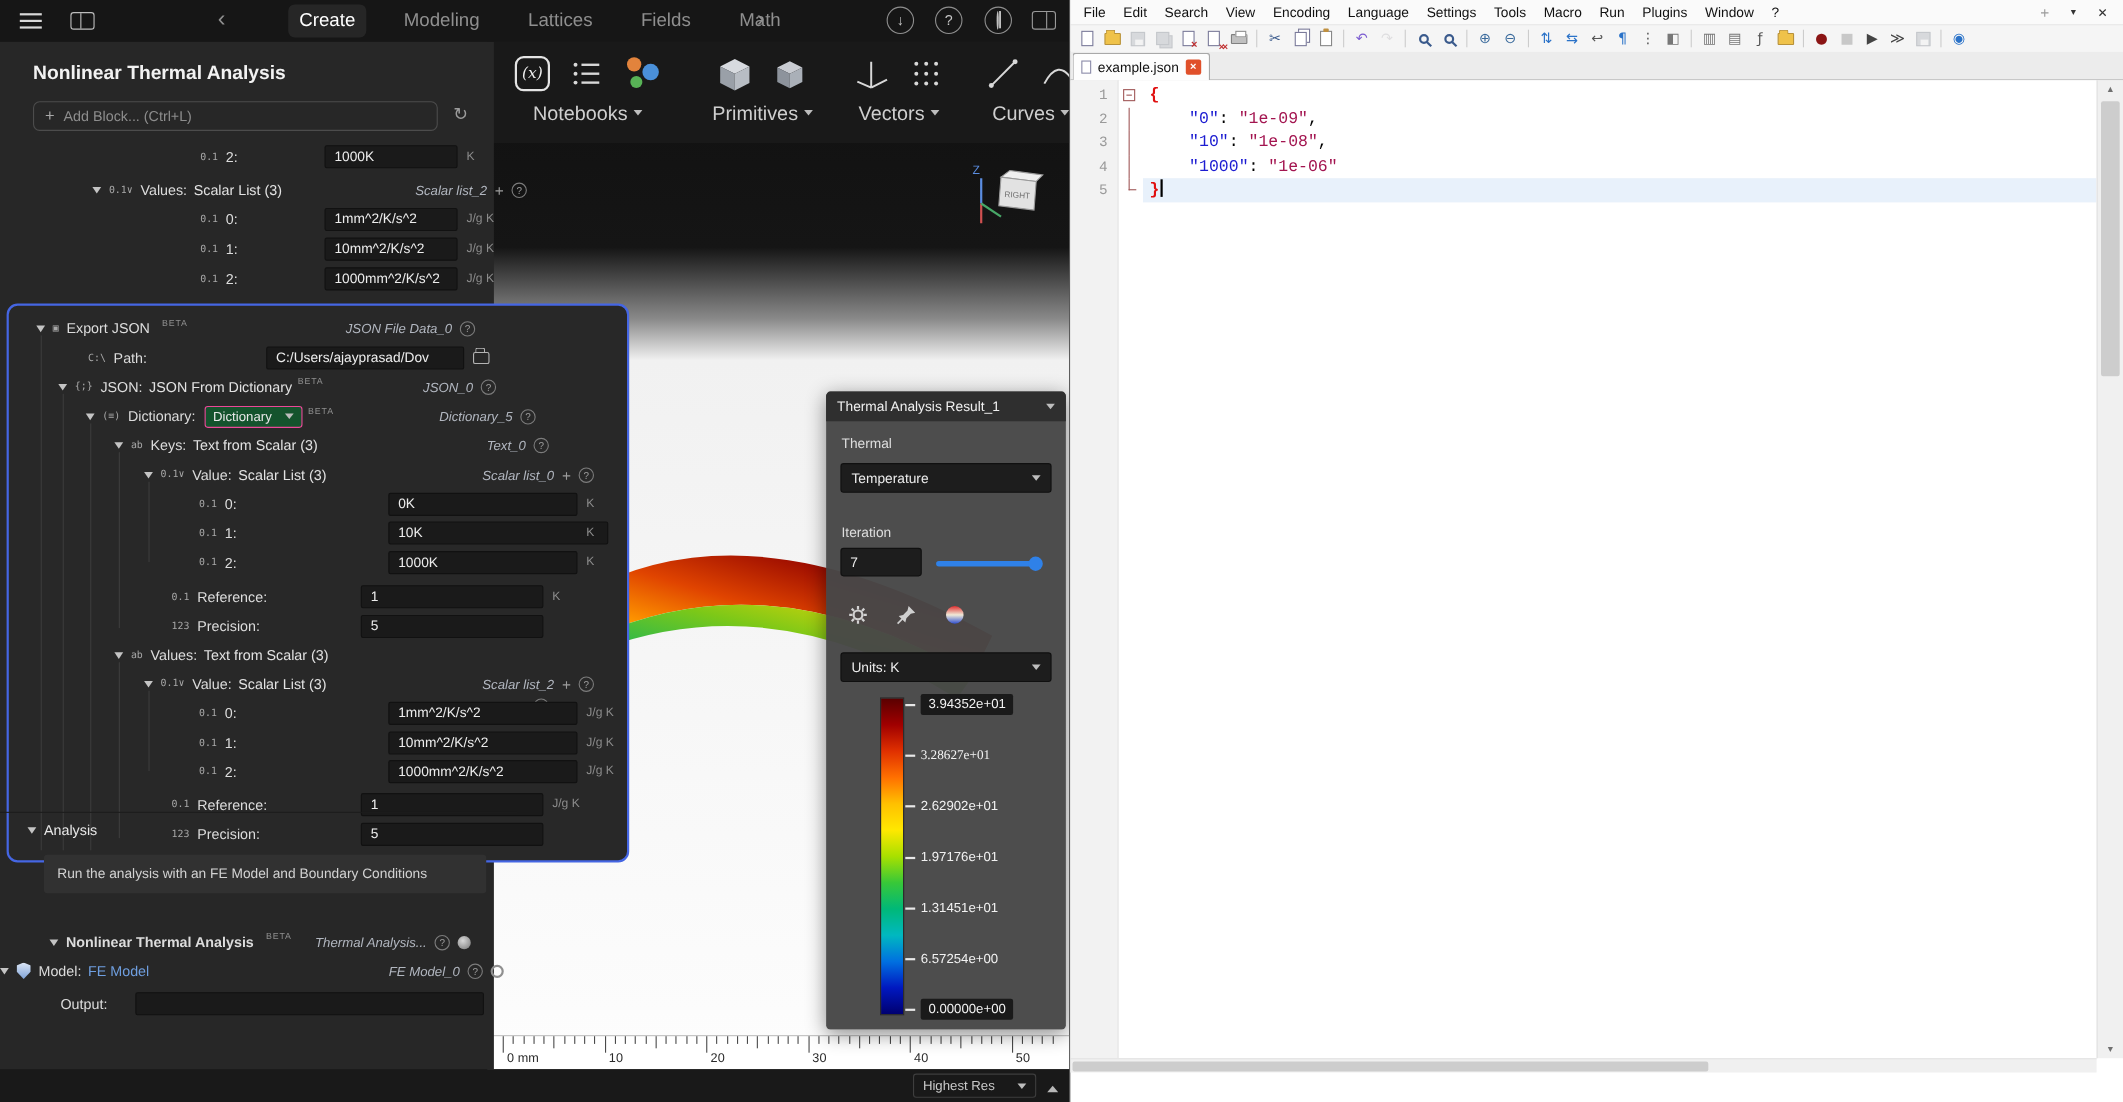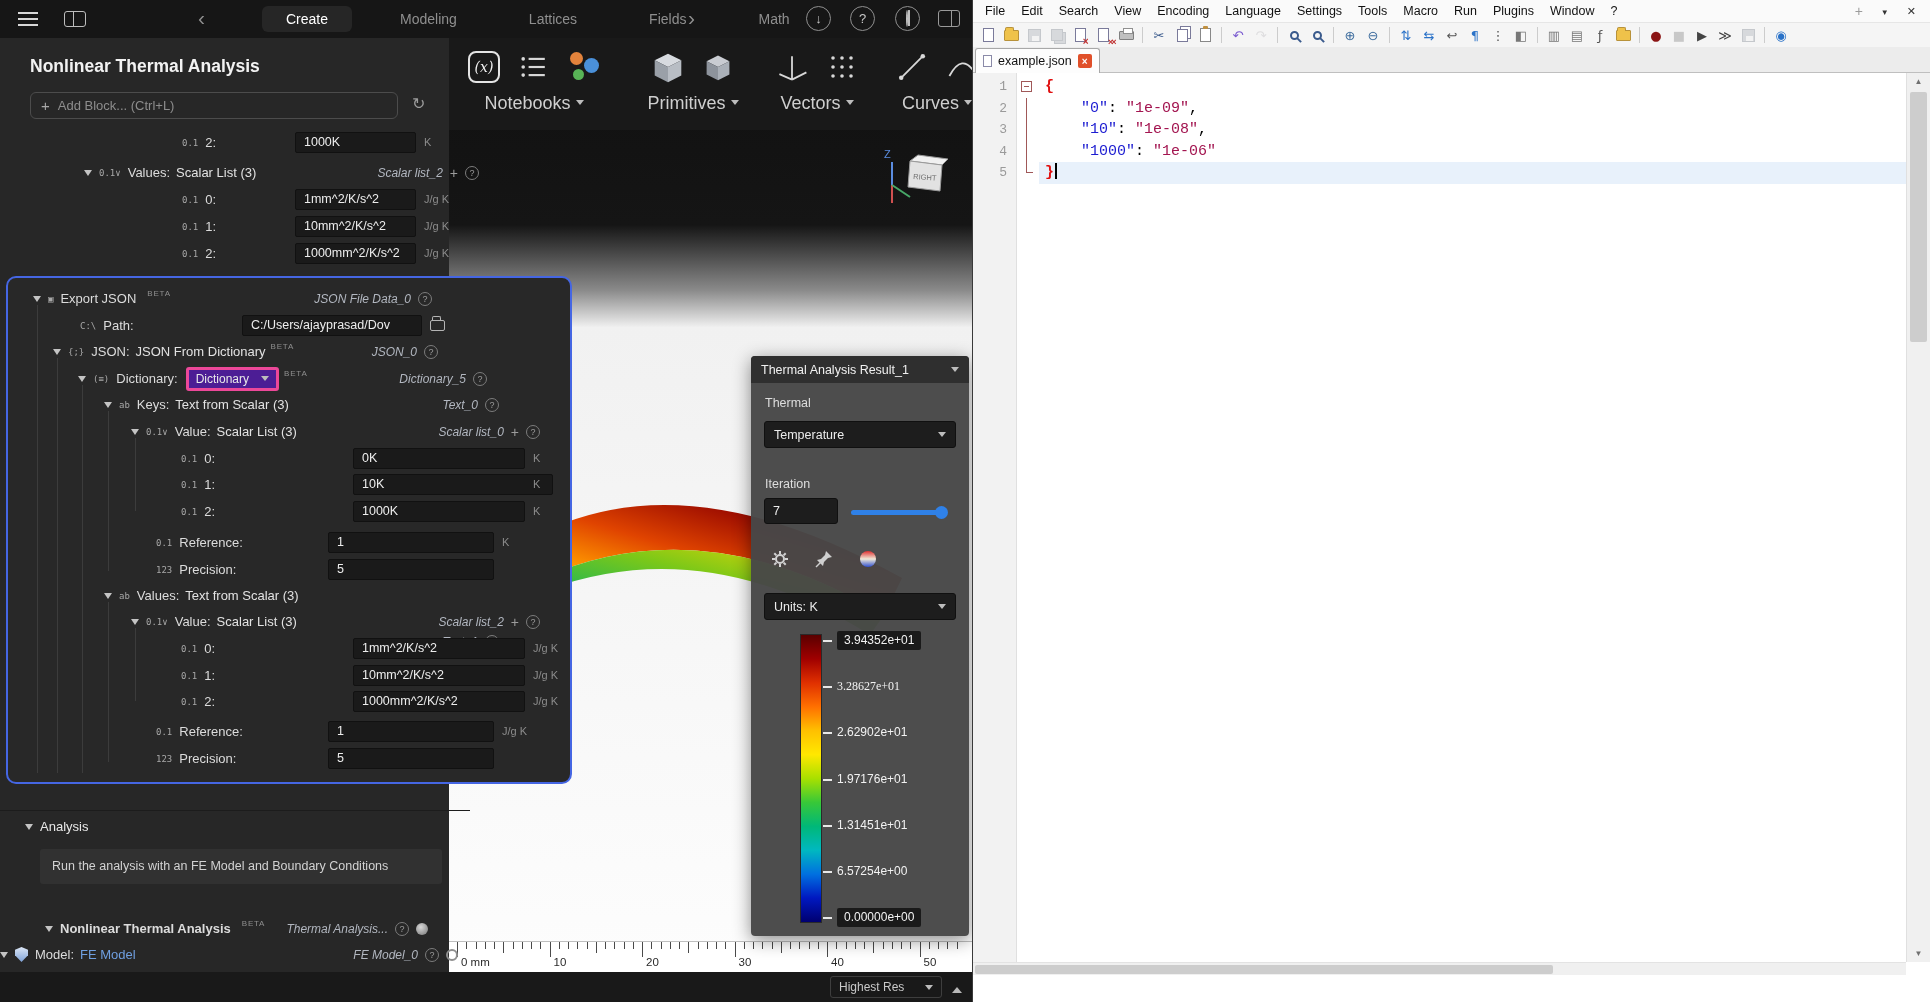--- a/index.html
+++ b/index.html
@@ -9,21 +9,21 @@
 
   
   #left-app{position:absolute;left:0;top:0;width:972px;height:1002px;background:#262626;overflow:hidden}
   #lt-topbar{position:absolute;left:0;top:0;width:972px;height:38px;background:#161616;z-index:50}
   .burger{position:absolute;left:18px;top:18px;width:20px;height:2px;background:#d8d8d8;box-shadow:0 -6px 0 #d8d8d8,0 6px 0 #d8d8d8}
   .layout-ic{position:absolute;left:64px;top:11px;width:22px;height:16px;border:1.5px solid #bdbdbd;border-radius:3px}
   .layout-ic::after{content:"";position:absolute;left:8px;top:0;height:100%;border-left:1.5px solid #bdbdbd}
   .chev{position:absolute;top:4px;font-size:21px;color:#8f8f8f;line-height:28px}
   .chev.l{left:198px}.chev.r{left:688px}
   .tabs{position:absolute;left:262px;top:0;height:38px;display:flex;align-items:center;gap:24px}
-  .ttab{color:#8f8f8f;font-size:14px;padding:5px 24px;border-radius:6px;white-space:nowrap}
+  .ttab{color:#8f8f8f;font-size:17px;padding:5px 10px;border-radius:6px;white-space:nowrap}
   .ttab.active{color:#ffffff;background:rgba(255,255,255,0.07)}
   .circ{position:absolute;top:6px;width:25px;height:25px;border:1.5px solid #8f8f8f;border-radius:50%;display:flex;align-items:center;justify-content:center;color:#c8c8c8;font-size:13px}
   .circ.dl{left:806px}.circ.hp{left:850px}.circ.us{left:895px}
   .circ.hp::before{content:"?"}
   .circ.dl::before{content:"↓"}
   .u-head{width:8px;height:8px;border:1.5px solid #c0c0c0;border-radius:50%;margin:0 auto}
   .u-body{width:14px;height:6px;border:1.5px solid #c0c0c0;border-bottom:none;border-radius:7px 7px 0 0;margin:1px auto 0}
   .panel-ic{position:absolute;left:938px;top:10px;width:22px;height:17px;border:1.5px solid #9a9a9a;border-radius:3px}
   .panel-ic::after{content:"";position:absolute;left:12px;top:0;height:100%;border-left:1.5px solid #9a9a9a}
 
@@ -76,40 +76,40 @@
   #tree-top{position:absolute;left:0;top:91px;width:520px;height:150px}
   .trow{position:absolute;left:0;height:27px;color:#dcdcdc;font-size:13px}
   .trow-left{display:flex;align-items:center;height:100%}
   .expander{width:0;height:0;border-left:4.5px solid transparent;border-right:4.5px solid transparent;border-top:6px solid #c4c4c4;margin-right:7px;flex:none}
   .ticon{font-family:"DejaVu Sans Mono",monospace;font-size:9px;color:#a8a8a8;margin-right:7px;flex:none;white-space:nowrap}
   .tlabel{margin-right:6px;white-space:nowrap}
   .tlabel.strong{font-weight:600}
   .ttype{white-space:nowrap;color:#e2e2e2}
   .tlink{color:#6f9fe0;margin-right:6px}
   .beta{font-size:8px;color:#8f8f8f;letter-spacing:.8px;margin-left:5px;position:relative;top:-5px}
-  .tdrop{display:inline-flex;align-items:center;gap:12px;background:#4c1d95;border:3px solid #ec4899;border-radius:3px;padding:2px 7px;font-size:12px;margin-left:2px;color:#e8e8e8}
+  .tdrop{display:inline-flex;align-items:center;gap:12px;background:#14532d;border:1px solid #ec4899;border-radius:3px;padding:2px 7px;font-size:12px;margin-left:2px;color:#e8e8e8}
   .tinput{position:absolute;top:3px;height:21px;background:#1a1a1a;border:1px solid #111;border-radius:2px;font-size:12.5px;color:#ededed;line-height:19px;padding:0 8px;white-space:nowrap;overflow:hidden}
   .tunit{position:absolute;top:7px;font-size:11px;color:#8c8c8c;white-space:nowrap}
   .cluster{position:absolute;top:0;height:27px;display:flex;align-items:center;gap:7px}
   .tname{font-style:italic;font-size:12px;color:#b2b7c0;white-space:nowrap}
   .plus{color:#9c9c9c;font-size:14px}.plus::before{content:"+"}
   .qicon{width:14px;height:14px;border:1px solid #7c7c7c;border-radius:50%;color:#9c9c9c;font-size:9px;display:flex;align-items:center;justify-content:center;flex:none}
   .qicon::before{content:"?"}
   .dot{width:12px;height:12px;border-radius:50%;flex:none}
   .dot.filled{background:radial-gradient(circle at 40% 35%,#d8d8d8,#757575)}
   .dot.hollow{border:2px solid #8f8f8f}
   .folder-ic{width:15px;height:11px;border:1.5px solid #b4b4b4;border-radius:2px;position:relative;flex:none}
   .folder-ic::before{content:"";position:absolute;top:-5px;left:1px;width:7px;height:3px;border:1.5px solid #b4b4b4;border-bottom:none;border-radius:2px 2px 0 0}
   .shield{width:13px;height:15px;background:linear-gradient(#dce6f5,#7fa3d8);clip-path:polygon(50% 0,100% 18%,100% 55%,50% 100%,0 55%,0 18%);margin-right:7px;flex:none}
 
   #export-block{position:absolute;left:6px;top:238px;width:566px;height:508px;background:#282828;border:2px solid var(--sel,#4566e3);border-radius:10px}
   #export-rows{position:absolute;left:0;top:0;right:0;bottom:0}
   .guide{position:absolute;width:1px;background:#3c3c3c}
 
-  #analysis-section{position:absolute;left:0;top:772px;width:470px;height:190px;border-top:1px solid #1c1c1c}
+  #analysis-section{position:absolute;left:0;top:700px;width:470px;height:190px;border-top:1px solid #1c1c1c}
   #analysis-header{position:absolute;left:25px;top:8px;display:flex;align-items:center;color:#e8e8e8;font-size:13px}
   #analysis-desc{position:absolute;left:40px;top:38px;width:402px;background:#313131;border-radius:3px;padding:9px 12px;font-size:12.5px;color:#d2d2d2;line-height:17px}
 
   #bottom-bar{position:absolute;left:0;top:972px;width:972px;height:30px;background:#191919;z-index:20}
   .res-box{position:absolute;left:830px;top:4px;width:112px;height:22px;border:1px solid #3e3e3e;border-radius:3px;display:flex;align-items:center;justify-content:space-between;padding:0 8px;color:#c9c9c9;font-size:12px}
   .up-caret{position:absolute;left:952px;top:10px;width:0;height:0;border:5px solid transparent;border-bottom:6px solid #b8b8b8}
 
   
   #npp{position:absolute;left:972px;top:0;width:958px;height:1002px;background:#fff;border-left:1px solid #3a3a3a;font-size:12.5px}
   .npp-menubar{height:22px;background:#fafafa;display:flex;align-items:center;padding-left:4px}
@@ -531,21 +531,21 @@
               </div>
             </div>
             <div class="trow" style="top: 60px; width: 562px;">
               <div class="trow-left" style="padding-left: 45px;">
                 <span class="expander"></span>
                 <span class="ticon">{;}</span>
                 <span class="tlabel">JSON:</span>
                 <span class="ttype">JSON From Dictionary</span>
                 <span class="beta">BETA</span>
               </div>
-              <div class="cluster" style="right: 132px;">
+              <div class="cluster" style="right: 119px;">
                 <span class="tname">JSON_0</span>
                 <span class="qicon"></span>
               </div>
             </div>
             <div class="trow" style="top: 87px; width: 562px;">
               <div class="trow-left" style="padding-left: 70px;">
                 <span class="expander"></span>
                 <span class="ticon">(≡)</span>
                 <span class="tlabel">Dictionary:</span>
                 <span class="tdrop">

